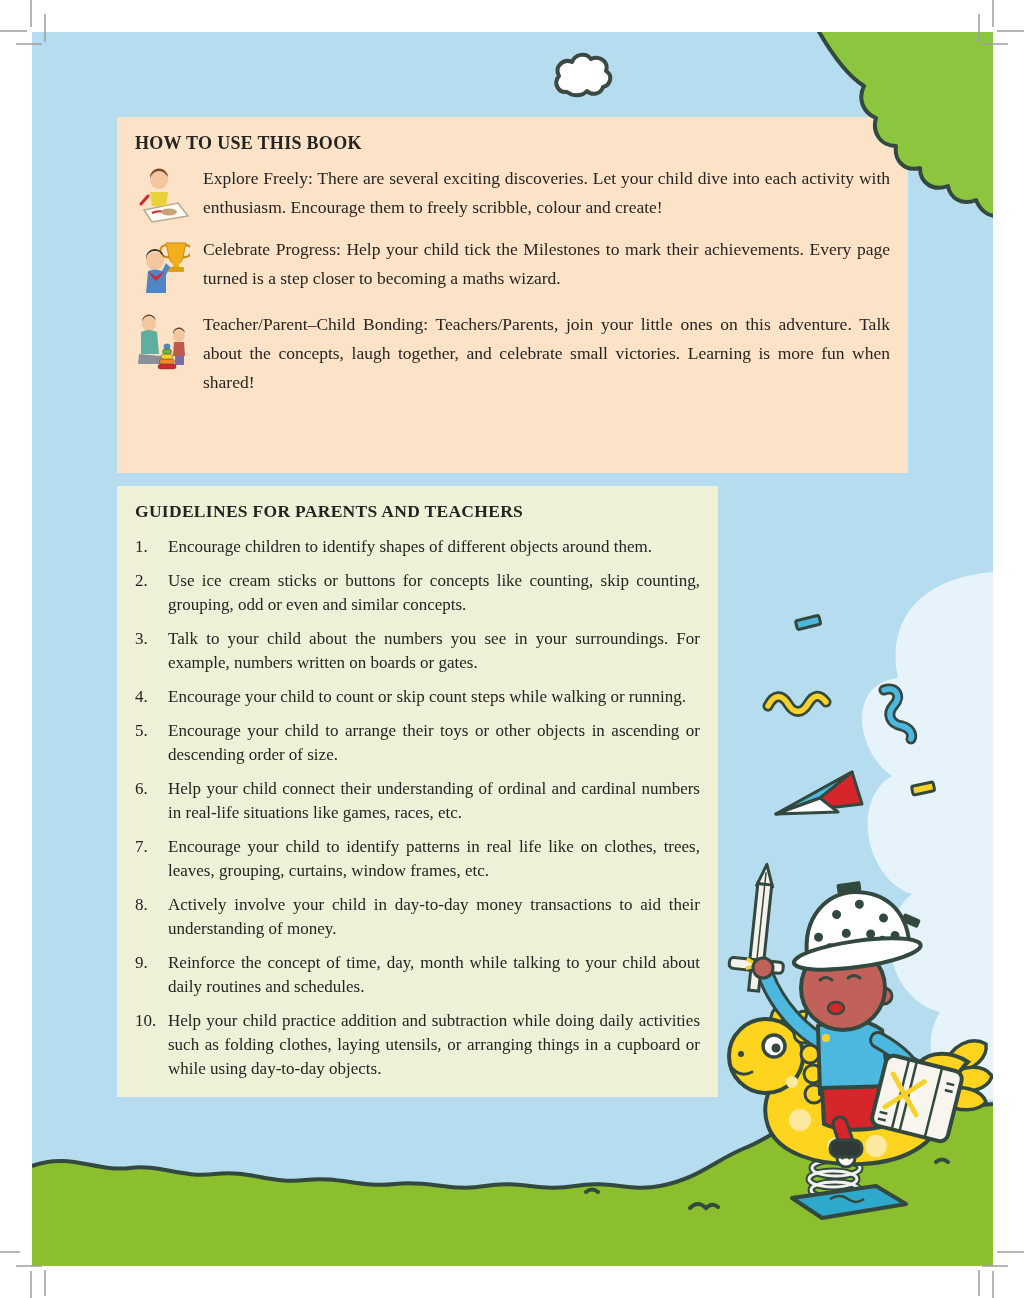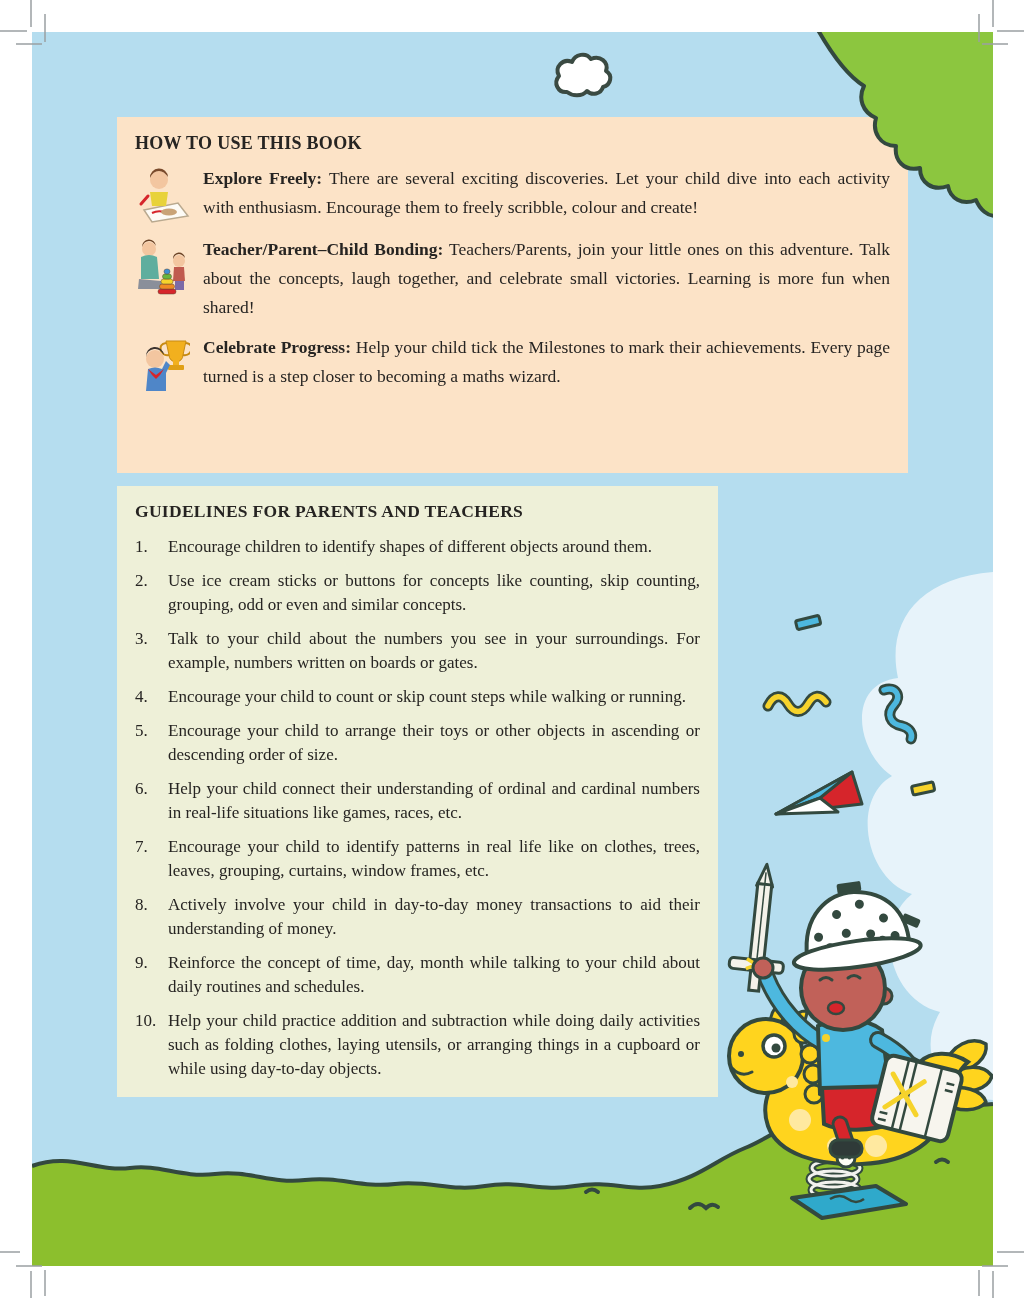--- a/index.html
+++ b/index.html
@@ -16,21 +16,21 @@
 
   .box{position:absolute;box-sizing:border-box;z-index:5;}
   .howto{left:117px;top:117px;width:791px;height:356px;background:#fce3c7;padding:16px 18px 0 18px;}
   .guide{left:117px;top:486px;width:601px;height:611px;background:#eef0d8;padding:15px 18px 0 18px;}
   .box-title{font-weight:bold;font-size:18px;letter-spacing:.3px;margin:0 0 10px 0;}
   .guide .box-title{font-size:17.5px;margin-bottom:13px;}
 
   .hrow{display:flex;gap:12px;margin-bottom:11px;}
   .hicon{width:56px;flex:none;display:flex;justify-content:center;align-items:flex-start;padding-top:2px;}
   .htext{flex:1;font-size:17.5px;line-height:29px;text-align:justify;}
-  .lead{font-weight:bold;}
+  .lead{font-weight:normal;}
   .closing{font-size:17.5px;line-height:29px;text-align:justify;margin-top:4px;}
 
   .gitem{display:flex;margin-bottom:10px;}
   .gnum{width:33px;flex:none;font-size:17px;line-height:24px;}
   .gtxt{flex:1;font-size:17px;line-height:24px;text-align:justify;}
 </style>
 </head>
 <body>
 
 <div class="canvas">
@@ -205,20 +205,39 @@
           <ellipse cx="33" cy="46" rx="8" ry="3.5" fill="#c9a377"></ellipse>
           <circle cx="23" cy="14" r="9" fill="#f3c6a0"></circle>
           <path d="M14,12 a9,9 0 0 1 18,-1 q-4,-6 -9,-6 q-6,0 -9,7 Z" fill="#7a4a2b"></path>
           <path d="M14,26 h18 l-2,14 h-14 Z" fill="#e8d23a"></path>
           <path d="M12,30 l-7,8" stroke="#d6252b" stroke-width="3" stroke-linecap="round"></path>
         </svg>
       </div>
       <div class="htext">
         <span class="lead">Explore Freely:</span>
         <span>There are several exciting discoveries. Let your child dive into each activity with enthusiasm. Encourage them to freely scribble, colour and create!</span>
+      </div>
+    </div>
+
+    <div class="hrow">
+      <div class="hicon">
+        <svg width="54" height="62" viewBox="0 0 54 62">
+          <path d="M30,6 h20 l-3,14 a7,7 0 0 1 -14,0 Z" fill="#f2b01e" stroke="#c78a12" stroke-width="1"></path>
+          <path d="M30,8 q-7,1 -5,8 q2,5 8,4 M50,8 q7,1 5,8 q-2,5 -8,4" fill="none" stroke="#c78a12" stroke-width="2"></path>
+          <rect x="37" y="24" width="6" height="6" fill="#f2b01e"></rect>
+          <rect x="32" y="30" width="16" height="5" rx="1" fill="#e0a016"></rect>
+          <circle cx="19" cy="24" r="9" fill="#f3c6a0"></circle>
+          <path d="M10,22 a9,9 0 0 1 18,-2 q-4,-7 -10,-6 q-7,1 -8,8 Z" fill="#3c3430"></path>
+          <path d="M12,34 q7,-3 14,0 l4,-8 4,4 -4,8 v18 h-20 Z" fill="#4f86c8"></path>
+          <path d="M12,34 l8,6 8,-6 -4,6 -4,4 -4,-4 Z" fill="#d6252b"></path>
+        </svg>
+      </div>
+      <div class="htext">
+        <span class="lead">Celebrate Progress:</span>
+        <span>Help your child tick the Milestones to mark their achievements. Every page turned is a step closer to becoming a maths wizard.</span>
       </div>
     </div>
 
     <div class="hrow">
       <div class="hicon">
         <svg width="54" height="74" viewBox="0 0 54 74">
           <circle cx="13" cy="12" r="7" fill="#f3c6a0"></circle>
           <path d="M6,10 a7,7 0 0 1 14,-1 q-3,-5 -7,-5 q-5,0 -7,6 Z" fill="#6b4326"></path>
           <path d="M5,20 q8,-4 16,0 l2,22 h-18 Z" fill="#5fae9e"></path>
           <path d="M3,42 l22,2 3,8 h-26 Z" fill="#8a8f9a"></path>
@@ -234,39 +253,20 @@
             <rect x="28" y="32" width="6" height="5" rx="2.5" fill="#3f8fd2"></rect>
           </g>
         </svg>
       </div>
       <div class="htext">
         <span class="lead">Teacher/Parent–Child Bonding:</span>
         <span>Teachers/Parents, join your little ones on this adventure. Talk about the concepts, laugh together, and celebrate small victories. Learning is more fun when shared!</span>
       </div>
     </div>
 
-    <div class="hrow">
-      <div class="hicon">
-        <svg width="54" height="62" viewBox="0 0 54 62">
-          <path d="M30,6 h20 l-3,14 a7,7 0 0 1 -14,0 Z" fill="#f2b01e" stroke="#c78a12" stroke-width="1"></path>
-          <path d="M30,8 q-7,1 -5,8 q2,5 8,4 M50,8 q7,1 5,8 q-2,5 -8,4" fill="none" stroke="#c78a12" stroke-width="2"></path>
-          <rect x="37" y="24" width="6" height="6" fill="#f2b01e"></rect>
-          <rect x="32" y="30" width="16" height="5" rx="1" fill="#e0a016"></rect>
-          <circle cx="19" cy="24" r="9" fill="#f3c6a0"></circle>
-          <path d="M10,22 a9,9 0 0 1 18,-2 q-4,-7 -10,-6 q-7,1 -8,8 Z" fill="#3c3430"></path>
-          <path d="M12,34 q7,-3 14,0 l4,-8 4,4 -4,8 v18 h-20 Z" fill="#4f86c8"></path>
-          <path d="M12,34 l8,6 8,-6 -4,6 -4,4 -4,-4 Z" fill="#d6252b"></path>
-        </svg>
-      </div>
-      <div class="htext">
-        <span class="lead">Celebrate Progress:</span>
-        <span>Help your child tick the Milestones to mark their achievements. Every page turned is a step closer to becoming a maths wizard.</span>
-      </div>
-    </div>
-
   </div>
 
   <div class="box guide">
     <div class="box-title">GUIDELINES FOR PARENTS AND TEACHERS</div>
 
     <div class="gitem">
       <span class="gnum">1.</span>
       <span class="gtxt">Encourage children to identify shapes of different objects around them.</span>
     </div>
     <div class="gitem">

